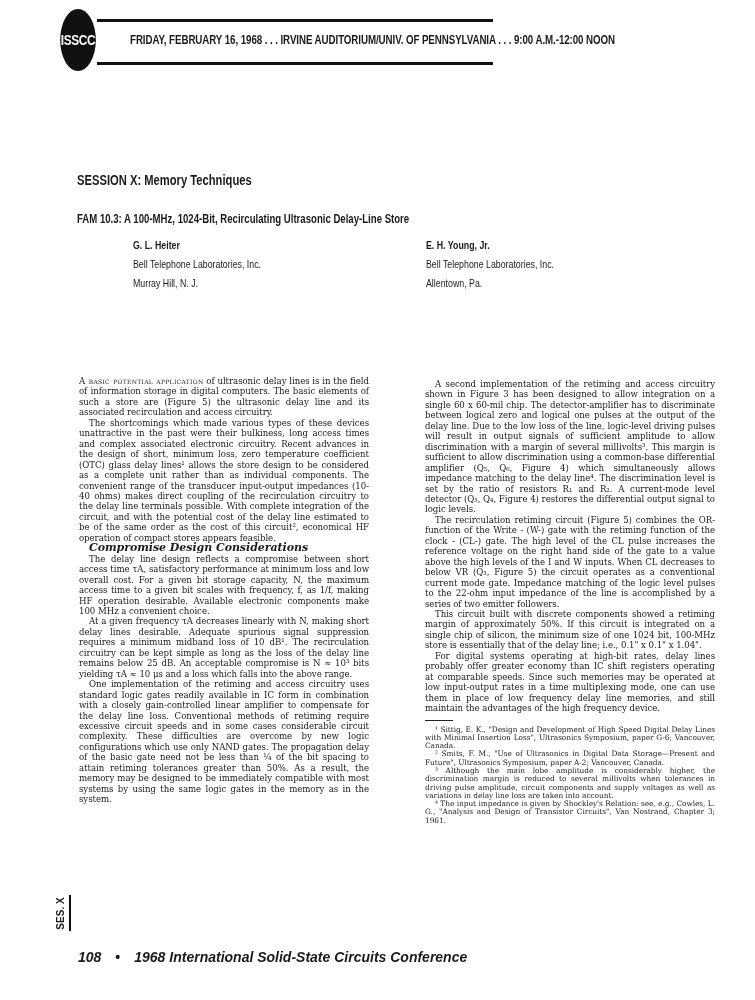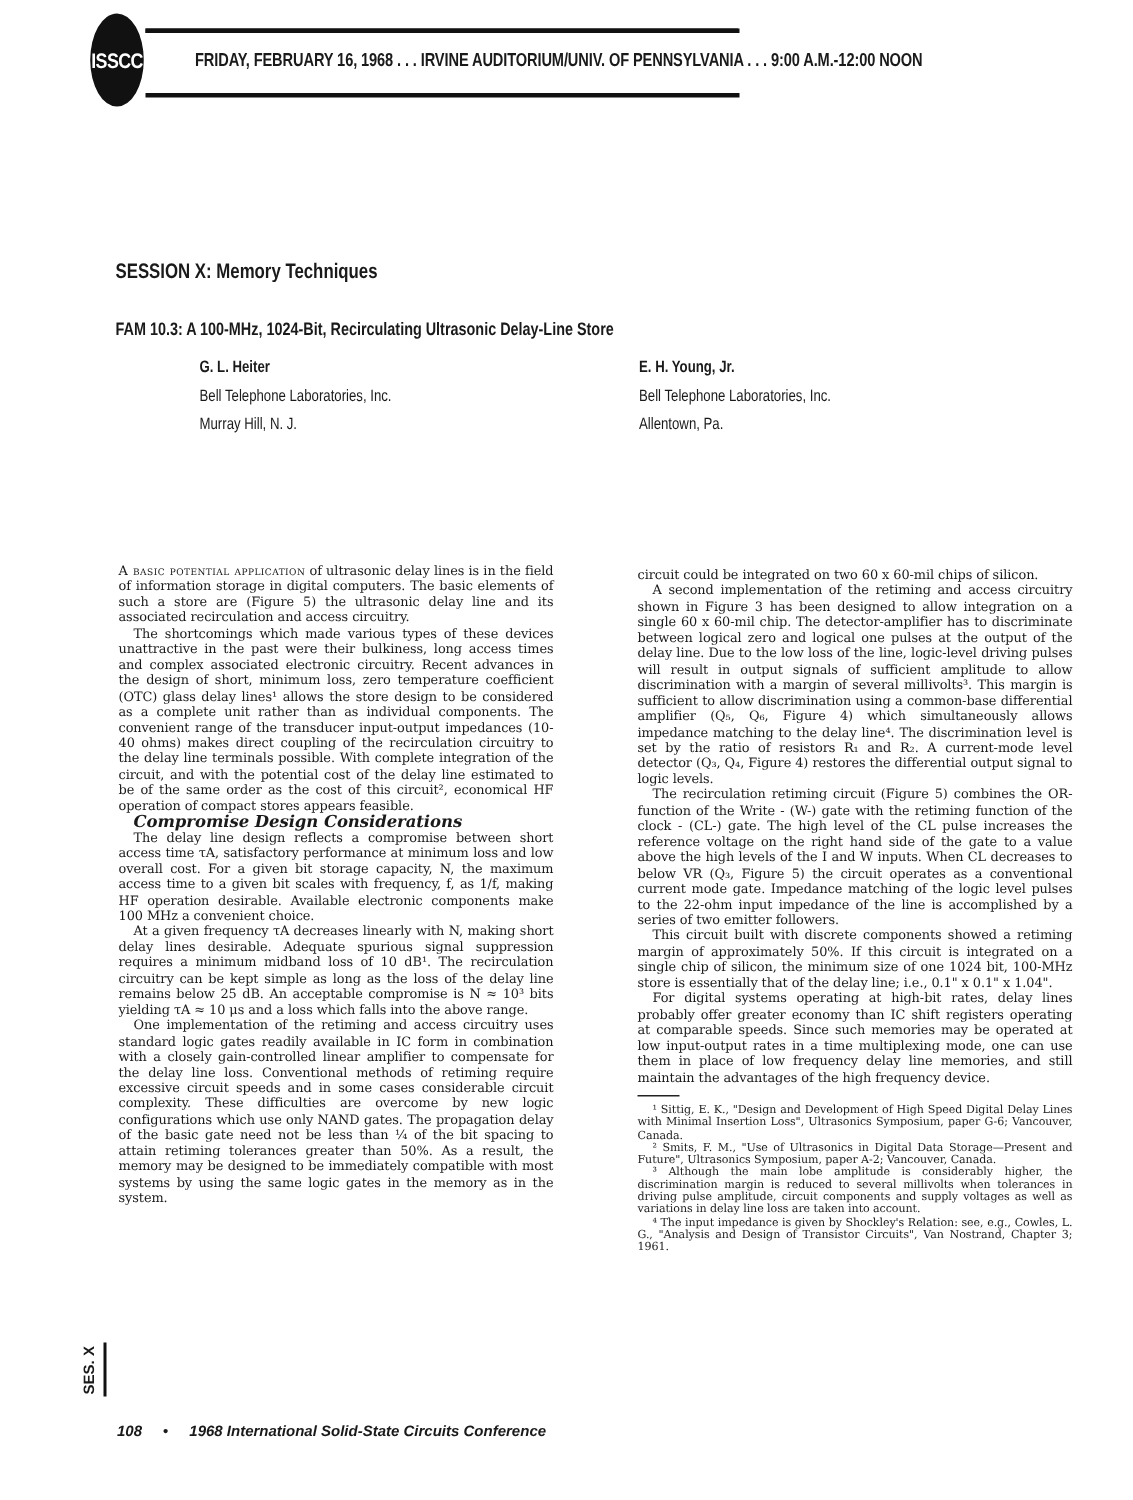--- a/index.html
+++ b/index.html
@@ -53,21 +53,21 @@
     position: absolute; left: 51px; top: 895px; width: 18px; height: 36px;
     border-right: 2px solid #111;
     display: flex; align-items: center; justify-content: center;
   }
   .side-tab span {
     display: block; transform: rotate(-90deg); white-space: nowrap;
     font-family: "Liberation Sans", sans-serif; font-weight: bold; font-size: 10px;
   }
   .footer {
     position: absolute; left: 78px; top: 949px; white-space: nowrap;
-    font-family: "Liberation Sans", sans-serif; font-weight: bold; font-style: italic; font-size: 10px;
+    font-family: "Liberation Sans", sans-serif; font-weight: bold; font-style: italic; font-size: 14px;
   }
   .footer .bullet { margin: 0 14px; font-style: normal; }
 </style>
 </head>
 <body>
 
 <div class="logo">
     <span>ISSCC</span>
   </div>
 <div class="top-rule" style="left:97px;top:19px;width:396px;"></div>
@@ -92,21 +92,20 @@
 <div class="col left">
   <p class="noindent"><span class="smallcaps">A basic potential application</span><span> of ultrasonic delay lines is in the field of information storage in digital computers. The basic elements of such a store are (Figure 5) the ultrasonic delay line and its associated recirculation and access circuitry.</span></p>
   <p>The shortcomings which made various types of these devices unattractive in the past were their bulkiness, long access times and complex associated electronic circuitry. Recent advances in the design of short, minimum loss, zero temperature coefficient (OTC) glass delay lines¹ allows the store design to be considered as a complete unit rather than as individual components. The convenient range of the transducer input-output impedances (10-40 ohms) makes direct coupling of the recirculation circuitry to the delay line terminals possible. With complete integration of the circuit, and with the potential cost of the delay line estimated to be of the same order as the cost of this circuit², economical HF operation of compact stores appears feasible.</p>
   <p class="subhead">Compromise Design Considerations</p>
   <p>The delay line design reflects a compromise between short access time τA, satisfactory performance at minimum loss and low overall cost. For a given bit storage capacity, N, the maximum access time to a given bit scales with frequency, f, as 1/f, making HF operation desirable. Available electronic components make 100 MHz a convenient choice.</p>
   <p>At a given frequency τA decreases linearly with N, making short delay lines desirable. Adequate spurious signal suppression requires a minimum midband loss of 10 dB¹. The recirculation circuitry can be kept simple as long as the loss of the delay line remains below 25 dB. An acceptable compromise is N ≈ 10³ bits yielding τA ≈ 10 μs and a loss which falls into the above range.</p>
   <p>One implementation of the retiming and access circuitry uses standard logic gates readily available in IC form in combination with a closely gain-controlled linear amplifier to compensate for the delay line loss. Conventional methods of retiming require excessive circuit speeds and in some cases considerable circuit complexity. These difficulties are overcome by new logic configurations which use only NAND gates. The propagation delay of the basic gate need not be less than ¼ of the bit spacing to attain retiming tolerances greater than 50%. As a result, the memory may be designed to be immediately compatible with most systems by using the same logic gates in the memory as in the system.</p>
 </div>
 
 <div class="col right">
-  <p class="noindent">circuit could be integrated on two 60 x 60-mil chips of silicon.</p>
   <p>A second implementation of the retiming and access circuitry shown in Figure 3 has been designed to allow integration on a single 60 x 60-mil chip. The detector-amplifier has to discriminate between logical zero and logical one pulses at the output of the delay line. Due to the low loss of the line, logic-level driving pulses will result in output signals of sufficient amplitude to allow discrimination with a margin of several millivolts³. This margin is sufficient to allow discrimination using a common-base differential amplifier (Q₅, Q₆, Figure 4) which simultaneously allows impedance matching to the delay line⁴. The discrimination level is set by the ratio of resistors R₁ and R₂. A current-mode level detector (Q₃, Q₄, Figure 4) restores the differential output signal to logic levels.</p>
   <p>The recirculation retiming circuit (Figure 5) combines the OR-function of the Write - (W-) gate with the retiming function of the clock - (CL-) gate. The high level of the CL pulse increases the reference voltage on the right hand side of the gate to a value above the high levels of the I and W inputs. When CL decreases to below VR (Q₃, Figure 5) the circuit operates as a conventional current mode gate. Impedance matching of the logic level pulses to the 22-ohm input impedance of the line is accomplished by a series of two emitter followers.</p>
   <p>This circuit built with discrete components showed a retiming margin of approximately 50%. If this circuit is integrated on a single chip of silicon, the minimum size of one 1024 bit, 100-MHz store is essentially that of the delay line; i.e., 0.1" x 0.1" x 1.04".</p>
   <p>For digital systems operating at high-bit rates, delay lines probably offer greater economy than IC shift registers operating at comparable speeds. Since such memories may be operated at low input-output rates in a time multiplexing mode, one can use them in place of low frequency delay line memories, and still maintain the advantages of the high frequency device.</p>
   <div class="footrule"></div>
   <div class="footnotes">
     <p>¹ Sittig, E. K., "Design and Development of High Speed Digital Delay Lines with Minimal Insertion Loss", Ultrasonics Symposium, paper G-6; Vancouver, Canada.</p>
     <p>² Smits, F. M., "Use of Ultrasonics in Digital Data Storage—Present and Future", Ultrasonics Symposium, paper A-2; Vancouver, Canada.</p>
     <p>³ Although the main lobe amplitude is considerably higher, the discrimination margin is reduced to several millivolts when tolerances in driving pulse amplitude, circuit components and supply voltages as well as variations in delay line loss are taken into account.</p>
     <p>⁴ The input impedance is given by Shockley's Relation: see, e.g., Cowles, L. G., "Analysis and Design of Transistor Circuits", Van Nostrand, Chapter 3; 1961.</p>

